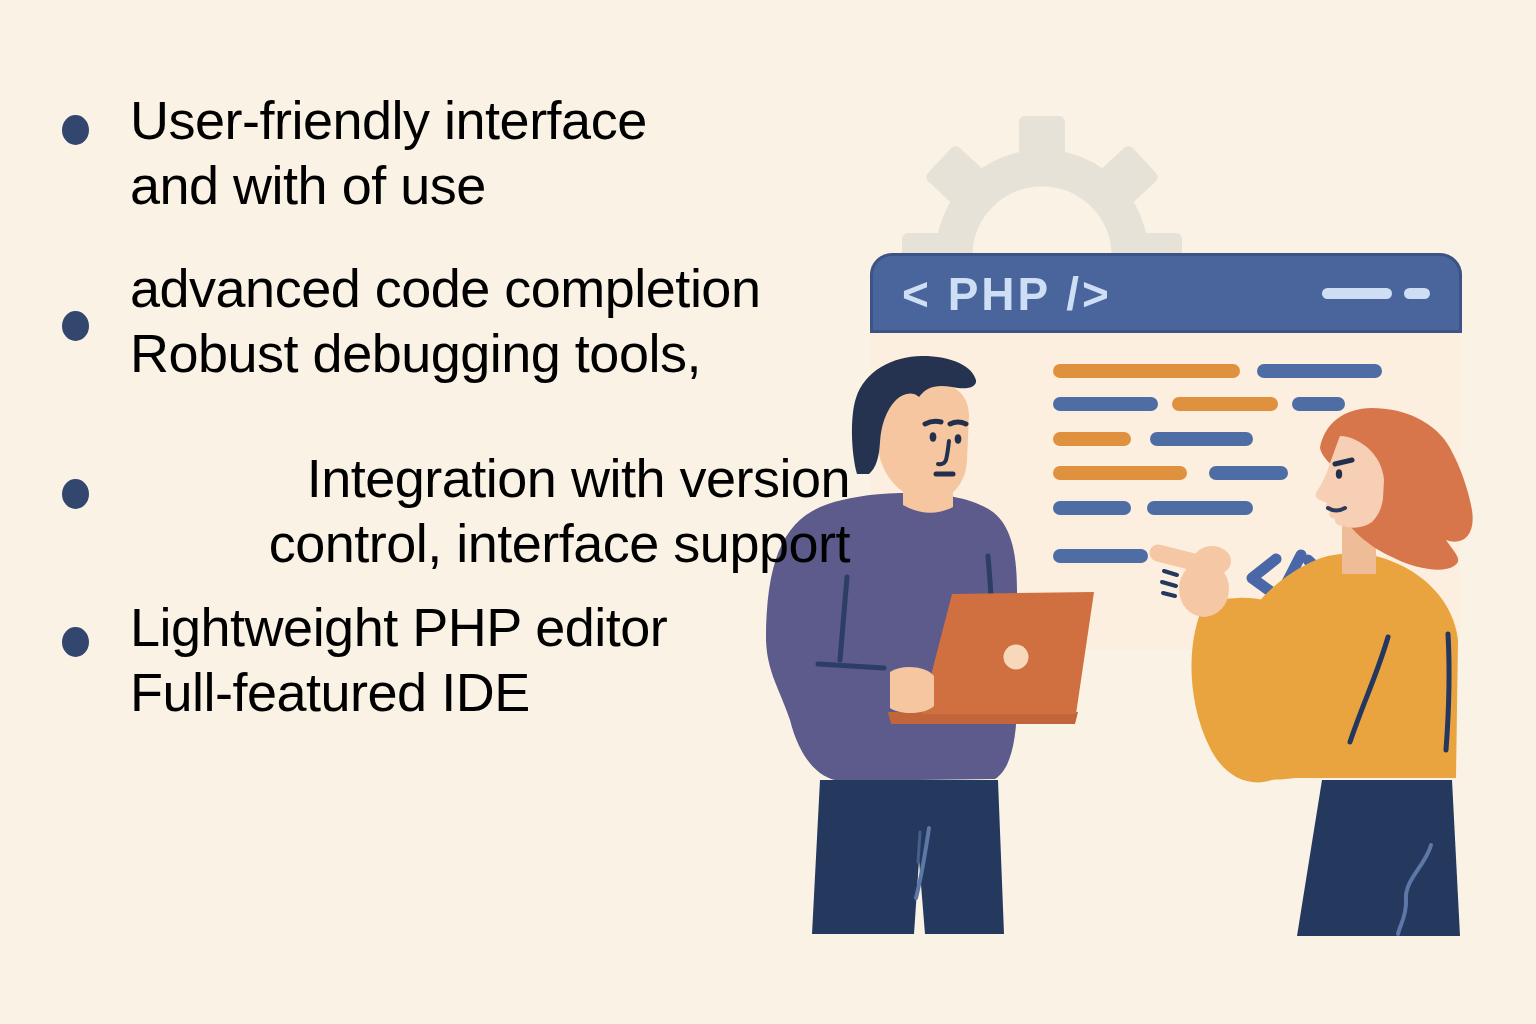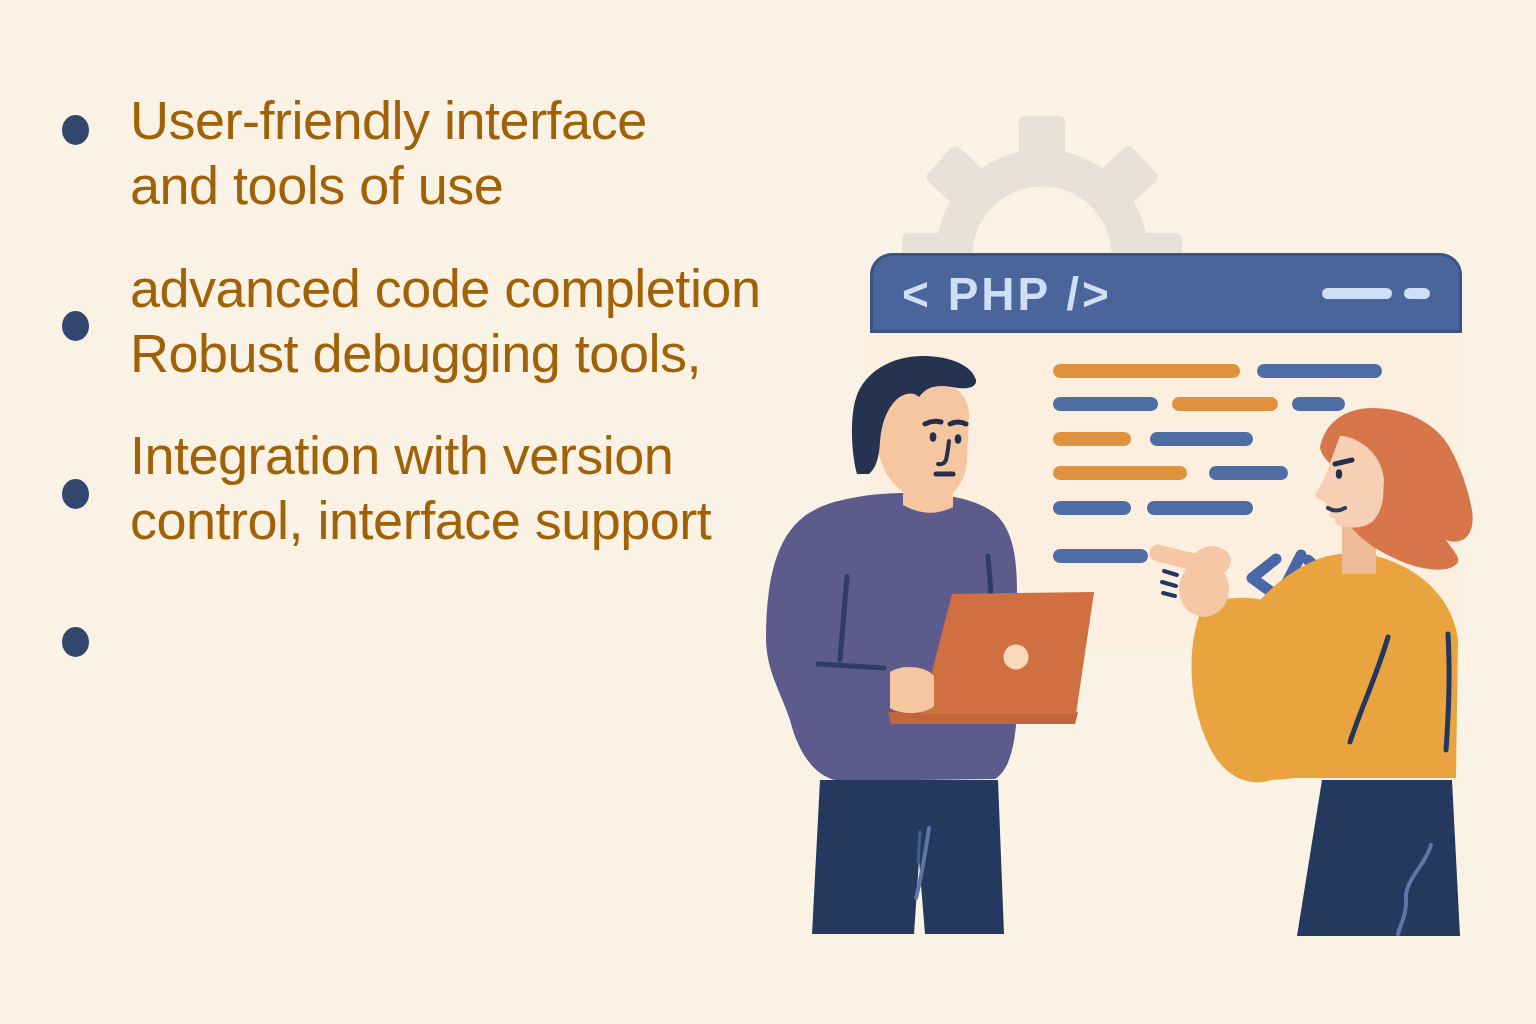--- a/index.html
+++ b/index.html
@@ -3,24 +3,24 @@
 <meta charset="utf-8">
 <style>
   html,body{margin:0;padding:0;}
   body{width:1536px;height:1024px;overflow:hidden;
        font-family:"Liberation Sans","DejaVu Sans",sans-serif;}
   #stage{position:relative;width:1536px;height:1024px;background:#faf3e5;}
 
   
   .bullet-text{position:absolute;left:130px;width:720px;
     font-size:54px;line-height:65px;font-weight:500;letter-spacing:-0.5px;
-    color:#a16207;}
+    color:#000000;}
   .bullet-dot{position:absolute;width:27px;height:30px;border-radius:50%;
     background:#33466e;}
-  #b1t{top:88px;} #b2t{top:256px;} #b3t{top:423px;} #b4t{top:595px;}
+  #b1t{top:88px;} #b2t{top:256px;} #b3t{top:446px;text-align:right;} #b4t{top:595px;}
   #b1d{left:62px;top:115px;} #b2d{left:62px;top:311px;}
   #b3d{left:62px;top:479px;} #b4d{left:62px;top:627px;}
 
   
   .abs{position:absolute;}
   #gear-svg{left:0;top:0;}
   #win-content{left:870px;top:333px;width:590px;height:317px;background:#fcefdf;}
   #win-titlebar{left:870px;top:253px;width:592px;height:80px;background:#4a649c;
     border-radius:22px 22px 0 0;box-shadow:inset 0 0 0 3px rgba(30,45,80,.30);}
   #win-title{position:absolute;left:32px;top:14px;font-size:46px;font-weight:bold;
@@ -173,24 +173,28 @@
     </g>
   </svg>
 
   <div class="bullet-dot" id="b1d"></div>
   <div class="bullet-dot" id="b2d"></div>
   <div class="bullet-dot" id="b3d"></div>
   <div class="bullet-dot" id="b4d"></div>
 
   <div class="bullet-text" id="b1t">
     <div>User-friendly interface</div>
-    <div>and tools of use</div>
+    <div>and with of use</div>
   </div>
   <div class="bullet-text" id="b2t">
     <div>advanced code completion</div>
     <div>Robust debugging tools,</div>
   </div>
   <div class="bullet-text" id="b3t">
     <div>Integration with version</div>
     <div>control, interface support</div>
   </div>
+  <div class="bullet-text" id="b4t">
+    <div>Lightweight PHP editor</div>
+    <div>Full-featured IDE</div>
+  </div>
 
 </div>
 
 </body></html>

